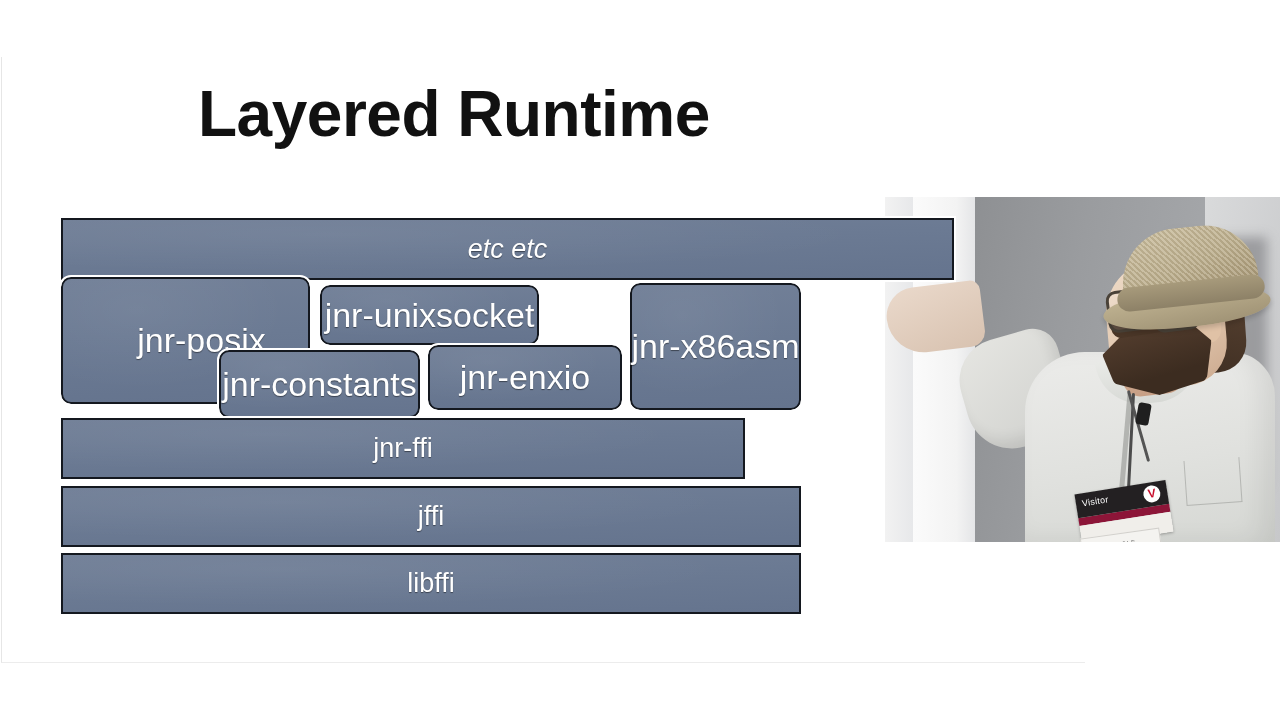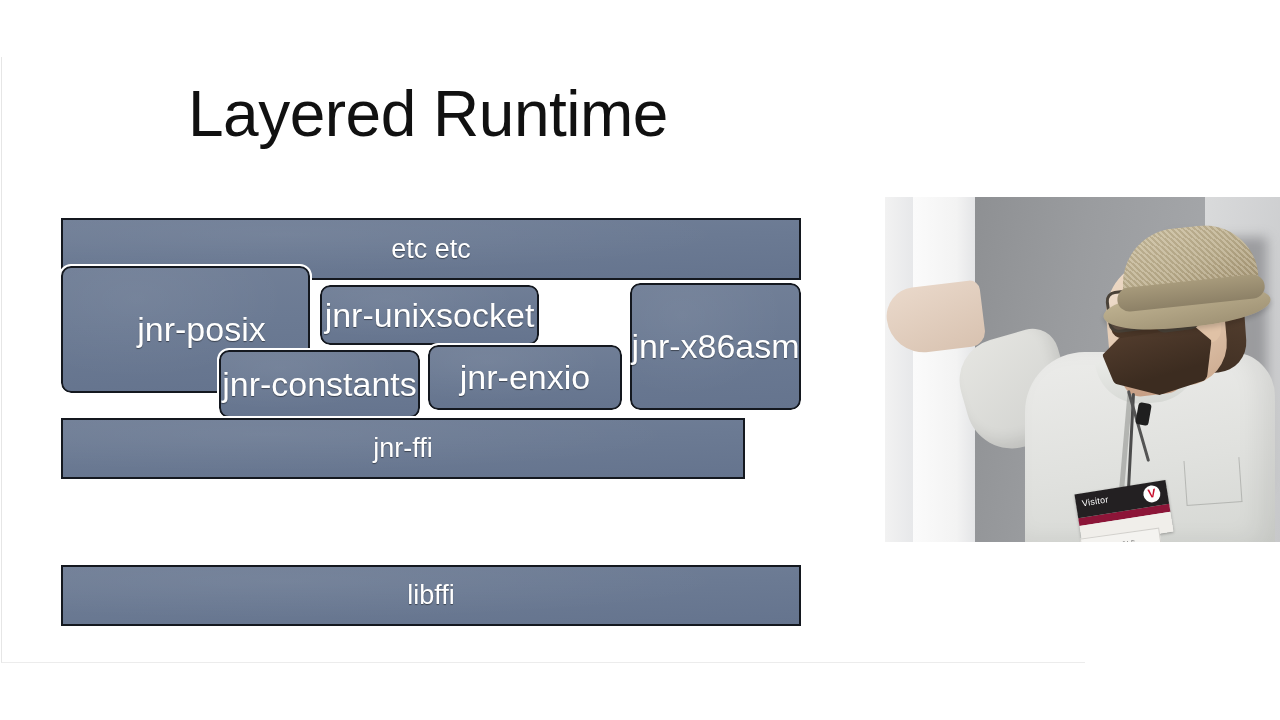--- a/index.html
+++ b/index.html
@@ -32,25 +32,25 @@
     height: 606px;
     border-left: 1px solid #e6e6e6;
     border-bottom: 1px solid #ececec;
     box-sizing: border-box;
     pointer-events: none;
   }
 
   
   #slide-title {
     position: absolute;
-    left: 188px;
+    left: 198px;
     top: 82px;
     font-size: 64px;
     line-height: 1.0;
-    font-weight: 400;
+    font-weight: 700;
     color: #111111;
     letter-spacing: -0.5px;
     white-space: nowrap;
   }
 
   
   #diagram {
     position: absolute;
     left: 0; top: 0;
     width: 1280px;
@@ -335,28 +335,29 @@
 <body>
 
 <div id="slide-canvas">
 
   <div id="slide-frame"></div>
 
   <div id="slide-title">Layered Runtime</div>
 
   <div id="diagram">
 
-  <div class="layer-box" style="left: 61px; top: 218px; width: 740px; height: 62px; z-index: 10;">etc etc</div>
-      <div class="layer-box small" style="left: 61px; top: 266px; width: 249px; height: 127px; z-index: 20; padding-left: 32px;">jnr-posix</div>
+  <div class="layer-box" style="left: 61px; top: 218px; width: 893px; height: 62px; z-index: 10; font-style: italic;">etc etc</div>
+      <div class="layer-box small" style="left: 61px; top: 277px; width: 249px; height: 127px; z-index: 20; padding-left: 32px;">jnr-posix</div>
       <div class="layer-box small" style="left: 320px; top: 285px; width: 219px; height: 60px; z-index: 21;">jnr-unixsocket</div>
       <div class="layer-box small" style="left: 219px; top: 350px; width: 201px; height: 68px; z-index: 22;">jnr-constants</div>
       <div class="layer-box small" style="left: 428px; top: 345px; width: 194px; height: 65px; z-index: 23;">jnr-enxio</div>
       <div class="layer-box small" style="left: 630px; top: 283px; width: 171px; height: 127px; z-index: 24;">jnr-x86asm</div>
       <div class="layer-box" style="left: 61px; top: 418px; width: 684px; height: 61px; z-index: 30;">jnr-ffi</div>
-      <div class="layer-box" style="left: 61px; top: 553px; width: 740px; height: 61px; z-index: 32; margin-top: 12px;">libffi</div>
+      <div class="layer-box" style="left: 61px; top: 486px; width: 740px; height: 61px; z-index: 31;">jffi</div>
+      <div class="layer-box" style="left: 61px; top: 553px; width: 740px; height: 61px; z-index: 32;">libffi</div>
     </div>
 
   <div id="presenter-video">
     <div class="vid-wall-left"></div>
     <div class="vid-pillar"></div>
     <div class="vid-wall-mid"></div>
     <div class="vid-wall-right"></div>
     <div class="vid-shadow"></div>
 
     <div class="p-arm"></div>

